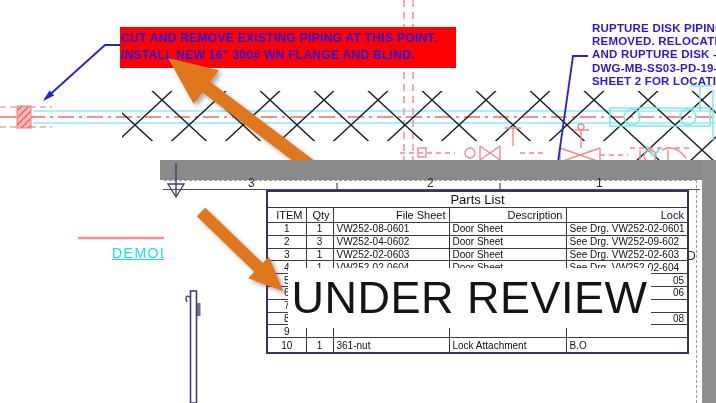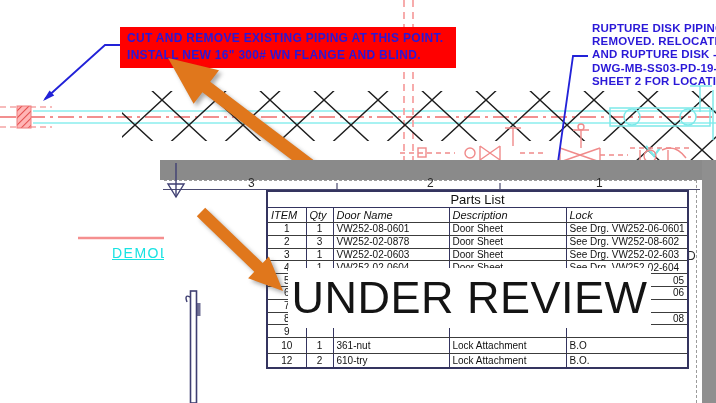--- a/index.html
+++ b/index.html
@@ -5,21 +5,21 @@
   html,body{margin:0;padding:0;background:#fff;}
   .stage{position:relative;width:716px;height:403px;overflow:hidden;background:#fff;
          font-family:"Liberation Sans",sans-serif;}
   .abs{position:absolute;}
   svg{display:block;}
   
   #draw{left:0;top:0;z-index:1;}
   
   .rednote{left:120px;top:27px;width:336px;height:41px;background:#ff0000;color:#2a18d8;
            z-index:2;font-size:12px;font-weight:bold;letter-spacing:.3px;line-height:17px;
-           padding:3px 0 0 7px;box-sizing:border-box;white-space:nowrap;}
+           padding:3px 0 0 1px;box-sizing:border-box;white-space:nowrap;}
   
   .bluenote{left:592px;top:22px;z-index:2;color:#2a18d8;font-size:11.5px;font-weight:bold;
             line-height:13.2px;white-space:nowrap;letter-spacing:.2px;}
   .demol{left:112px;top:245px;z-index:2;color:#17e2e2;font-size:14px;letter-spacing:1.5px;
          text-decoration:underline;z-index:2;}
   #arrowA{left:0;top:0;z-index:3;}
   
   .win-bar{left:160px;top:160px;width:556px;height:20px;background:#8a8a8a;z-index:5;}
   .win-right{left:702px;top:160px;width:14px;height:243px;background:#8f8f8f;z-index:5;}
   .sheet{left:164px;top:180px;width:533px;height:223px;background:#ffffff;z-index:5;
@@ -29,21 +29,21 @@
   .dlabel{left:687px;top:249px;z-index:6;color:#2b2b2b;font-size:12px;}
   
   table.plist{position:absolute;left:266px;top:190px;width:421px;z-index:6;
       border-collapse:collapse;table-layout:fixed;background:#fff;
       font-size:10px;color:#111;}
   table.plist td,table.plist th{border-left:1px solid #34345f;border-right:1px solid #34345f;
       border-top:1px solid #3c3c3c;border-bottom:1px solid #3c3c3c;
       padding:0 3px;overflow:hidden;white-space:nowrap;font-weight:normal;}
   table.plist{border:2px solid #34345f;}
   tr.title-row td{text-align:center;font-size:13px;height:15px;border-bottom:1px solid #34345f;margin-top:18px;}
-  tr.head-row th{text-align:left;font-size:11px;height:14px;font-style:italic;}
+  tr.head-row th{text-align:right;font-size:11px;height:14px;}
   tr.data-row{height:12.8px;}
   tr.data-row.tall{height:15.4px;padding-left:48px;}
   td.c{text-align:center;}
   td.frag{text-align:right;padding-right:15px;}
   
   .watermark{left:288px;top:268px;width:363px;height:60px;background:#ffffff;z-index:7;
       display:flex;align-items:center;justify-content:center;color:#141414;
       font-size:45px;letter-spacing:.5px;white-space:nowrap;}
   #pole{left:0;top:0;z-index:6;}
   #arrowB{left:0;top:0;z-index:9;}
@@ -159,37 +159,37 @@
       <col style="width:117px">
         <col style="width:122px">
     </colgroup>
     <tbody id="plist-body">
       <tr class="title-row">
         <td colspan="5">Parts List</td>
       </tr>
       <tr class="head-row" id="plist-head">
           <th>ITEM</th>
           <th>Qty</th>
-          <th>Door Name</th>
+          <th>File Sheet</th>
           <th>Description</th>
           <th>Lock</th>
         </tr>
     <tr class="data-row">
           <td class="c">1</td>
           <td class="c">1</td>
           <td>VW252-08-0601</td>
           <td>Door Sheet</td>
-          <td>See Drg. VW252-06-0601</td>
+          <td>See Drg. VW252-02-0601</td>
         </tr>
         <tr class="data-row">
           <td class="c">2</td>
           <td class="c">3</td>
-          <td>VW252-02-0878</td>
-          <td>Door Sheet</td>
-          <td>See Drg. VW252-08-602</td>
+          <td>VW252-04-0602</td>
+          <td>Door Sheet</td>
+          <td>See Drg. VW252-09-602</td>
         </tr>
         <tr class="data-row">
           <td class="c">3</td>
           <td class="c">1</td>
           <td>VW252-02-0603</td>
           <td>Door Sheet</td>
           <td>See Drg. VW252-02-603</td>
         </tr>
         <tr class="data-row">
           <td class="c">4</td>
@@ -232,27 +232,20 @@
           <td></td>
           <td></td>
           <td class="frag"></td>
         </tr>
         <tr class="data-row tall">
           <td class="c">10</td>
           <td class="c">1</td>
           <td>361-nut</td>
           <td>Lock Attachment</td>
           <td>B.O</td>
-        </tr>
-        <tr class="data-row tall">
-          <td class="c">12</td>
-          <td class="c">2</td>
-          <td>610-try</td>
-          <td>Lock Attachment</td>
-          <td>B.O.</td>
         </tr>
       </tbody>
   </table>
 
   <svg id="pole" class="abs" width="716" height="403">
     <path d="M190,297 q-6,-3 -3,5" stroke="#3f3f72" stroke-width="1.4" fill="none"></path>
     <rect x="190.5" y="291" width="6" height="112" stroke="#3f3f72" stroke-width="1.6" fill="#ffffff"></rect>
     <rect x="196.5" y="303" width="4" height="13" fill="#3f3f72" opacity="0.75"></rect>
   </svg>
 

